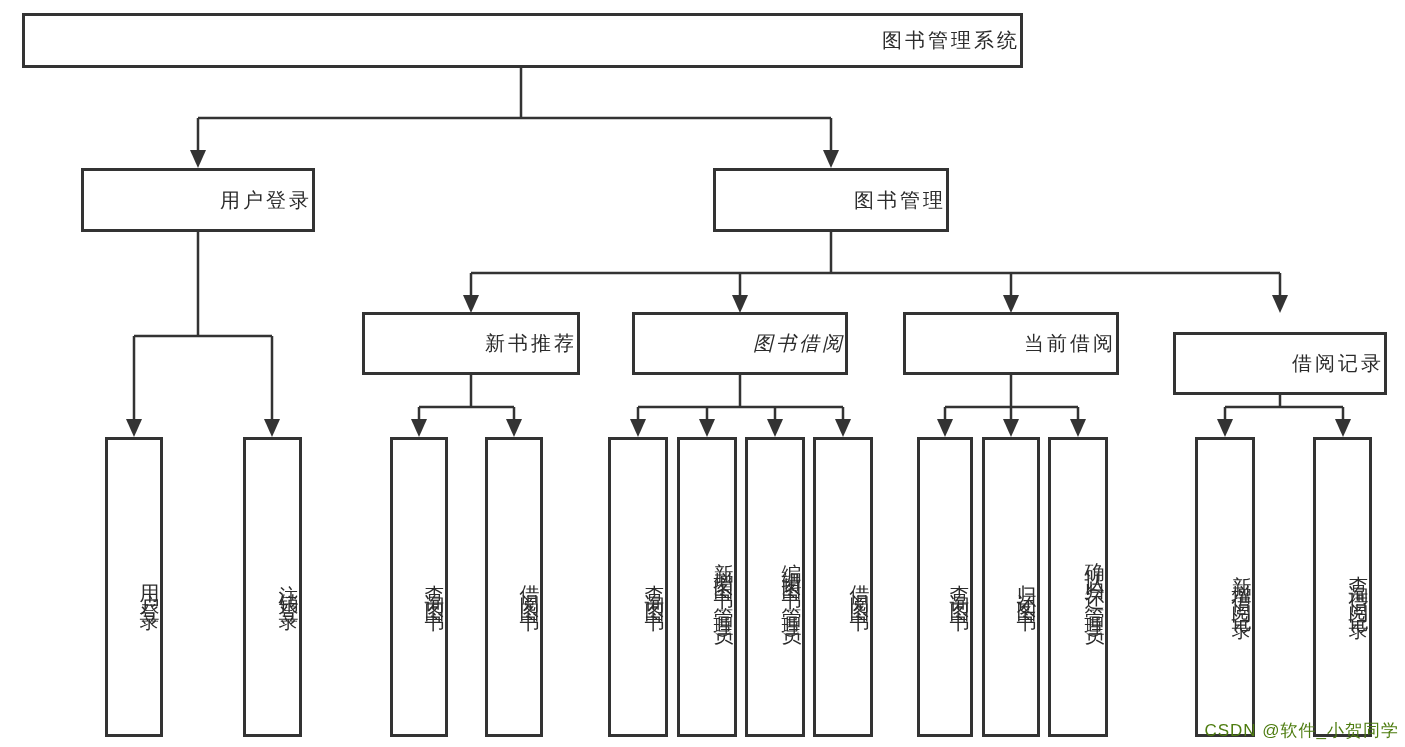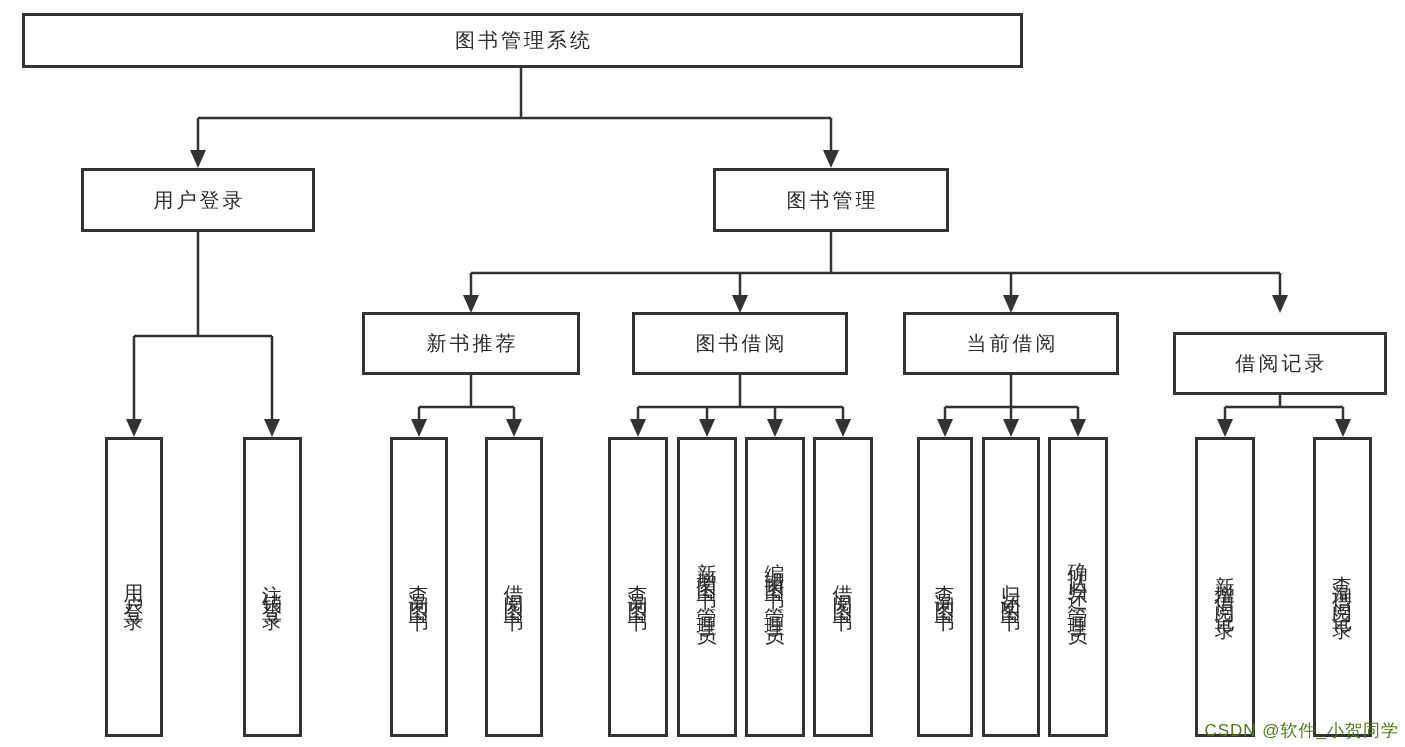--- a/index.html
+++ b/index.html
@@ -22,21 +22,21 @@
     width: 1405px;
     height: 747px;
   }
   .node {
     position: absolute;
     box-sizing: border-box;
     border: 3px solid #333333;
     background: #ffffff;
     display: flex;
     align-items: center;
-    justify-content: center;
+    justify-content: flex-end;
     color: #2b2b2b;
   }
   .node.h {
     font-size: 20px;
     letter-spacing: 3px;
     text-indent: 3px;
     white-space: nowrap;
   }
   .node.v .vtext {
     writing-mode: vertical-rl;
@@ -108,21 +108,21 @@
   <div class="node h" style="left:81px; top:168px; width:234px; height:64px;">
     <span>用户登录</span>
   </div>
   <div class="node h" style="left:362px; top:312px; width:218px; height:63px;">
     <span>新书推荐</span>
   </div>
 
   <div class="node h" style="left:713px; top:168px; width:236px; height:64px;">
     <span>图书管理</span>
   </div>
-  <div class="node h" style="left:632px; top:312px; width:216px; height:63px;">
+  <div class="node h" style="left:632px; top:312px; width:216px; height:63px;font-style:italic;">
     <span>图书借阅</span>
   </div>
   <div class="node h" style="left:903px; top:312px; width:216px; height:63px;">
     <span>当前借阅</span>
   </div>
   <div class="node h" style="left:1173px; top:312px; width:214px; height:63px;margin-top:20px;">
     <span>借阅记录</span>
   </div>
 
   <div class="node v" style="left:105px; top:437px; width:58px; height:300px;">

